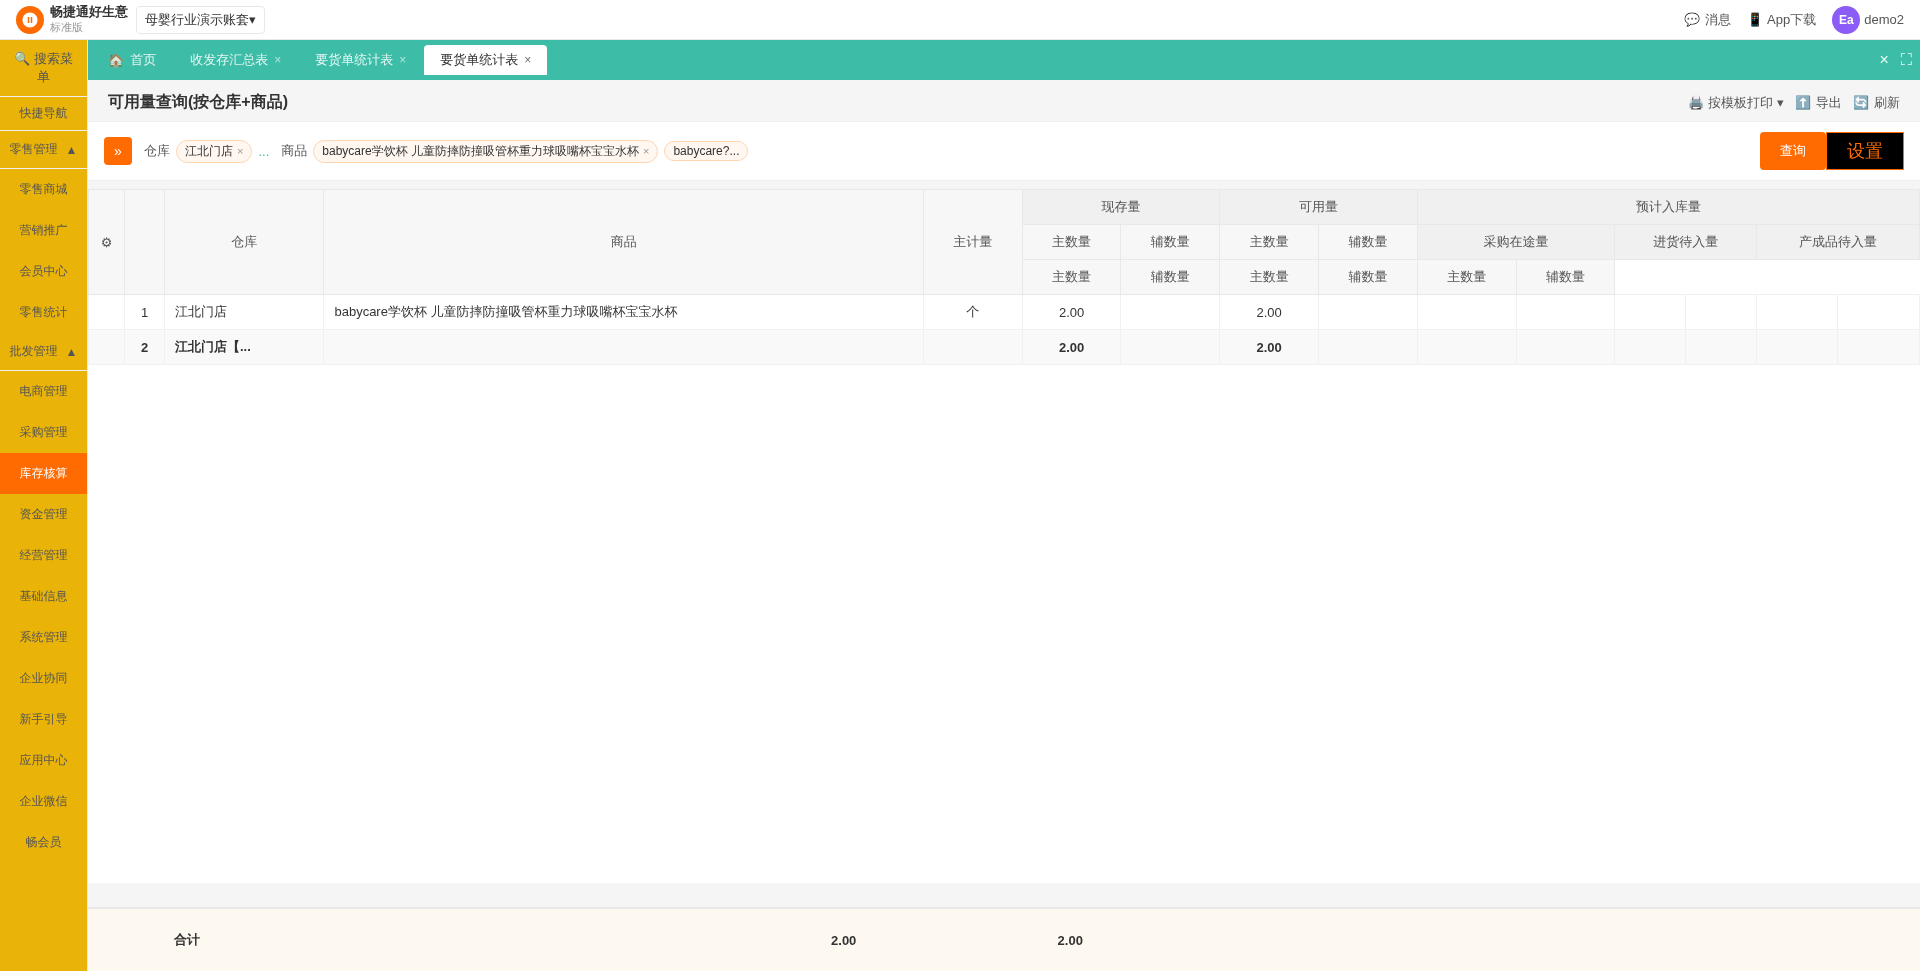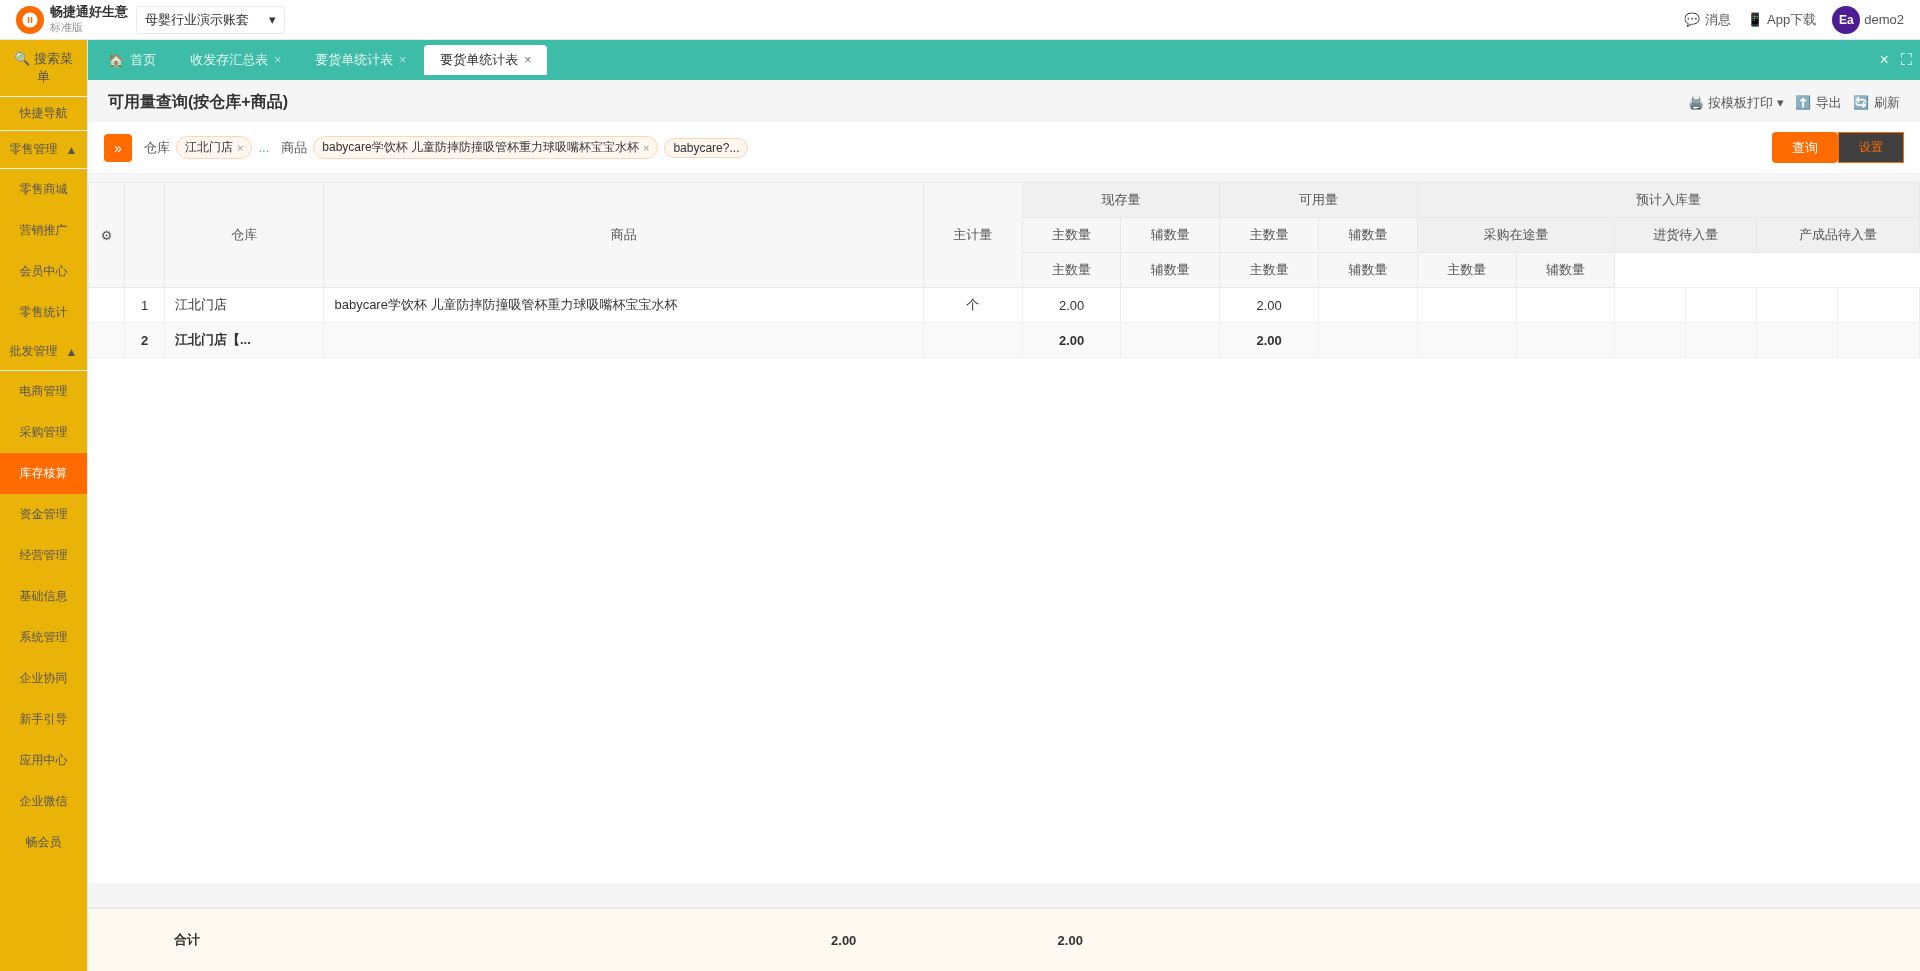--- a/index.html
+++ b/index.html
@@ -16,27 +16,27 @@
       border-bottom: 1px solid #e8e8e8;
       flex-shrink: 0;
     }
     .top-bar-left { display: flex; align-items: center; gap: 8px; }
     .logo-area { display: flex; align-items: center; gap: 6px; }
     .logo-icon { width: 28px; height: 28px; background: #ff6b00; border-radius: 50%; display: flex; align-items: center; justify-content: center; }
     .logo-icon svg { width: 18px; height: 18px; fill: white; }
     .logo-text { font-size: 13px; color: #333; font-weight: bold; line-height: 1.2; }
     .logo-subtext { font-size: 11px; color: #999; }
     .industry-selector {
-      display: flex; align-items: center; gap: 20px;
+      display: flex; align-items: center; gap: 0;
       border: 1px solid #e8e8e8; border-radius: 4px;
       padding: 4px 8px; cursor: pointer; font-size: 13px; color: #333;
     }
     .top-bar-right { display: flex; align-items: center; gap: 16px; }
     .top-right-item { display: flex; align-items: center; gap: 4px; cursor: pointer; color: #555; font-size: 13px; }
-    .avatar { width: 28px; height: 28px; border-radius: 50%; background: #4c1d95; display: flex; align-items: center; justify-content: center; color: white; font-size: 12px; font-weight: bold; }
+    .avatar { width: 28px; height: 28px; border-radius: 50%; background: #8b5cf6; display: flex; align-items: center; justify-content: center; color: white; font-size: 12px; font-weight: bold; }
 
     
     .main-layout { display: flex; flex: 1; overflow: hidden; }
 
     
     .sidebar {
       width: 88px;
       background: #eab308;
       border-right: 1px solid #e8e8e8;
       display: flex;
@@ -155,23 +155,23 @@
     }
     .filter-tag-close { color: #999; cursor: pointer; font-size: 11px; }
     .filter-more { color: #3dbda7; cursor: pointer; font-size: 13px; }
     .filter-actions { margin-left: auto; display: flex; }
     .btn-query {
       background: #ff6b00; color: white;
       border: none; border-radius: 4px;
       padding: 6px 20px; cursor: pointer; font-size: 13px;
     }
     .btn-setting {
-      background: #404040; color: #ff6b00;
+      background: #000000; color: #ff6b00;
       border: 1px solid #ff6b00; border-radius: 0;
-      padding: 6px 20px; cursor: pointer; font-size: 12px;
+      padding: 6px 20px; cursor: pointer; font-size: 18px;
     }
 
     
     .table-wrapper {
       flex: 1;
       overflow: auto;
       background: #fff;
       margin: 0;
     }
     table {

